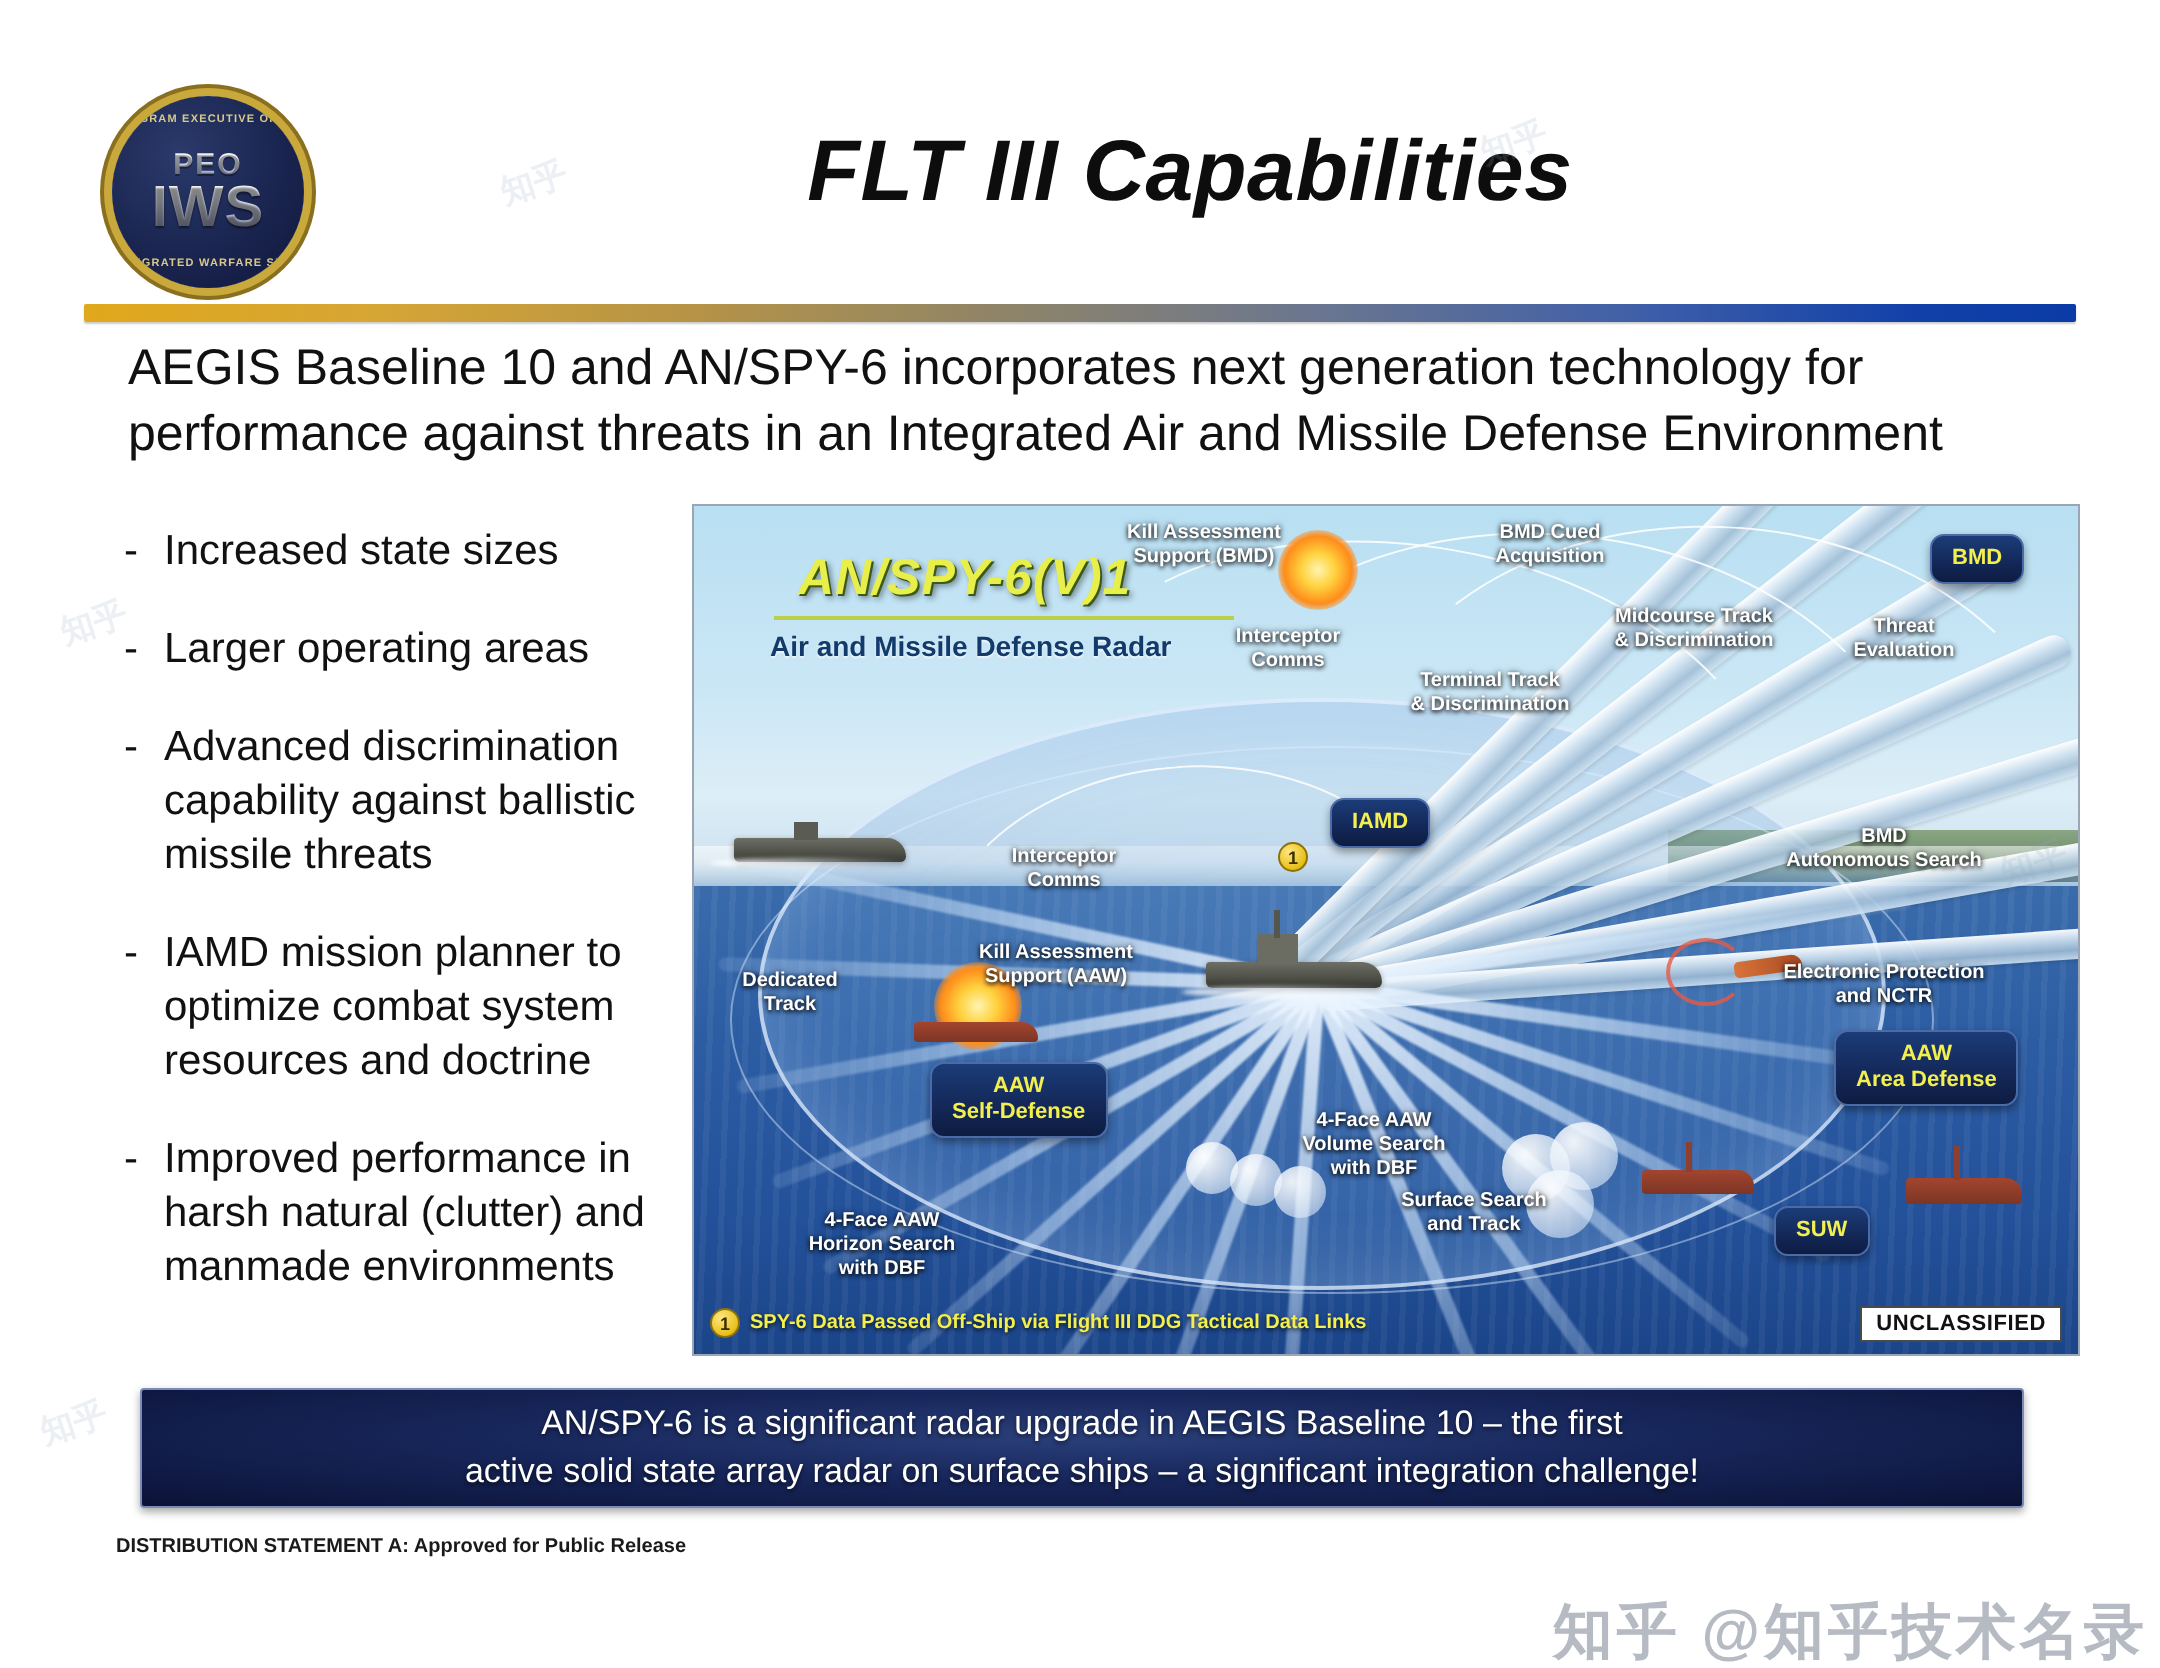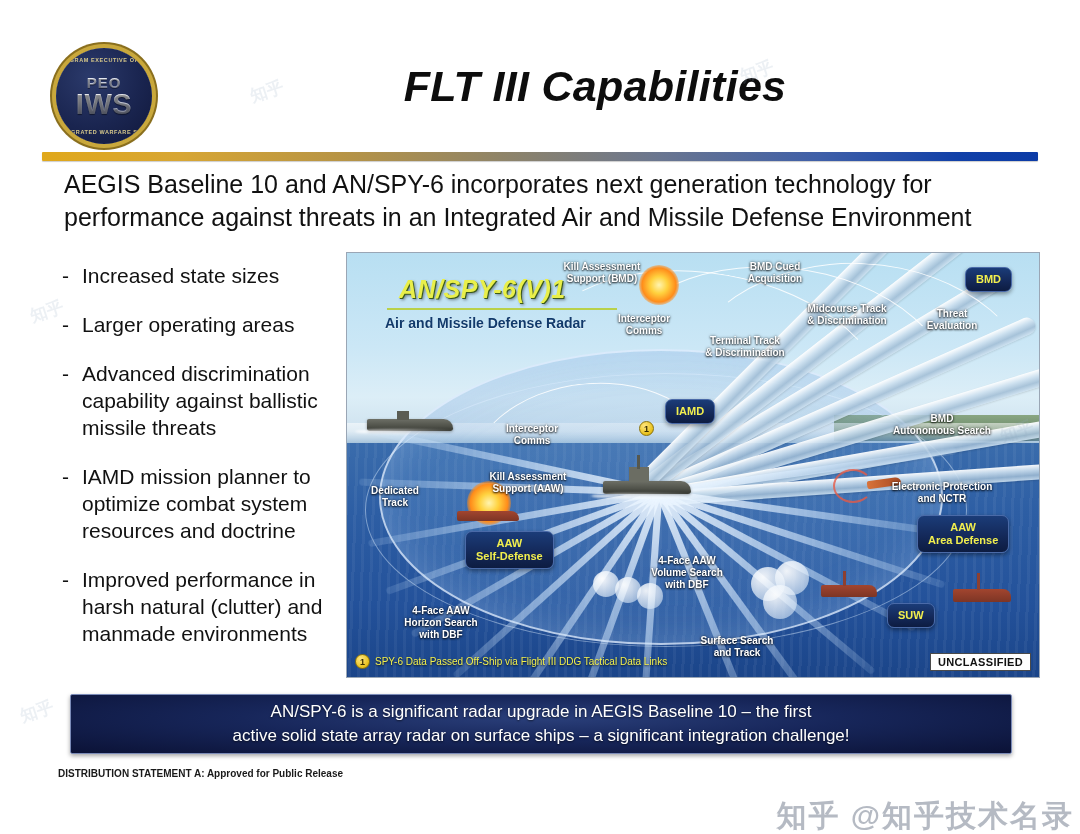--- a/index.html
+++ b/index.html
@@ -303,21 +303,21 @@
     border-radius: 50%;
     background: radial-gradient(circle at 35% 30%, #ffe680, #e8c01a 70%, #a8880c 100%);
     color: #3a2f00;
     font-size: 9px;
     font-weight: bold;
     border: 1px solid #8c7208;
   }
   #footnote-text {
     color: #f2ef4e;
     font-size: 10px;
-    font-weight: normal;
+    font-weight: bold;
     text-shadow: 0 1px 2px rgba(0,0,0,.8);
   }
   #center-marker {
     position: absolute;
     left: 292px; top: 168px;
   }
   #unclassified-mark {
     position: absolute;
     right: 8px; bottom: 6px;
     background: #ffffff;
@@ -515,21 +515,21 @@
   <div class="dlabel" style="left:524px; top:160px; width:142px;">BMD
 Autonomous Search</div>
   <div class="dlabel" style="left:520px; top:228px; width:150px;">Electronic Protection
 and NCTR</div>
   <div class="dlabel" style="left:288px; top:302px; width:104px;">4-Face AAW
 Volume Search
 with DBF</div>
   <div class="dlabel" style="left:42px; top:352px; width:104px;">4-Face AAW
 Horizon Search
 with DBF</div>
-  <div class="dlabel" style="left:336px; top:342px; width:108px;margin-top:40px;">Surface Search
+  <div class="dlabel" style="left:336px; top:342px; width:108px;">Surface Search
 and Track</div>
 
   <div class="badge" style="left:618px; top:14px;">BMD</div>
   <div class="badge" style="left:318px; top:146px;">IAMD</div>
   <div class="badge" style="left:570px; top:262px;">AAW
 Area Defense</div>
   <div class="badge" style="left:118px; top:278px;">AAW
 Self-Defense</div>
   <div class="badge" style="left:540px; top:350px;">SUW</div>
 

